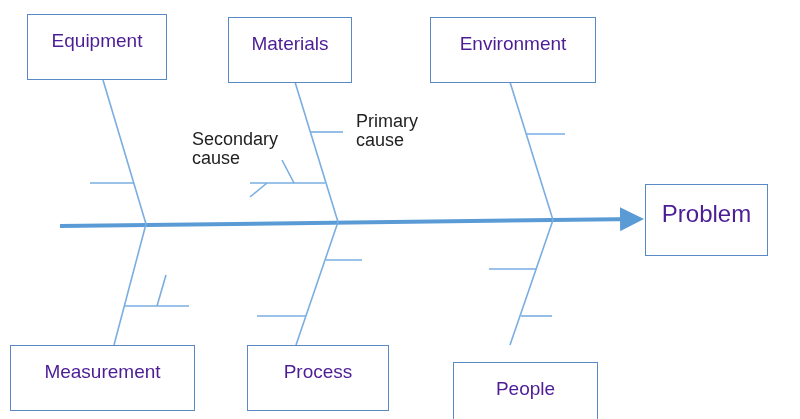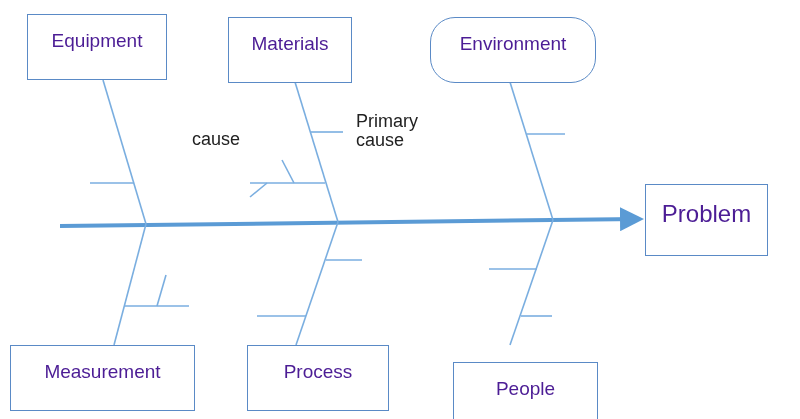--- a/index.html
+++ b/index.html
@@ -96,21 +96,21 @@
     <line x1="521" y1="316" x2="552" y2="316"></line>
   </g>
 </svg>
 
 <div class="box" style="left:27px; top:14px; width:140px; height:66px;">
   <span class="lbl">Equipment</span>
 </div>
 <div class="box" style="left:228px; top:17px; width:124px; height:66px;">
   <span class="lbl">Materials</span>
 </div>
-<div class="box" style="left:430px; top:17px; width:166px; height:66px;border-radius:25px;">
+<div class="box" style="left:430px; top:17px; width:166px; height:66px;">
   <span class="lbl">Environment</span>
 </div>
 
 <div class="box" style="left:10px; top:345px; width:185px; height:66px;">
   <span class="lbl">Measurement</span>
 </div>
 <div class="box" style="left:247px; top:345px; width:142px; height:66px;">
   <span class="lbl">Process</span>
 </div>
 <div class="box" style="left:453px; top:362px; width:145px; height:66px;">
@@ -119,14 +119,15 @@
 
 <div class="box problem" style="left:645px; top:184px; width:123px; height:72px;">
   <span class="lbl">Problem</span>
 </div>
 
 <div class="note" style="left:356px; top:112px;">
   <span>Primary</span>
   <span>cause</span>
 </div>
 <div class="note" style="left:192px; top:130px;">
+  <span>Secondary</span>
   <span>cause</span>
 </div>
 
 </body></html>

